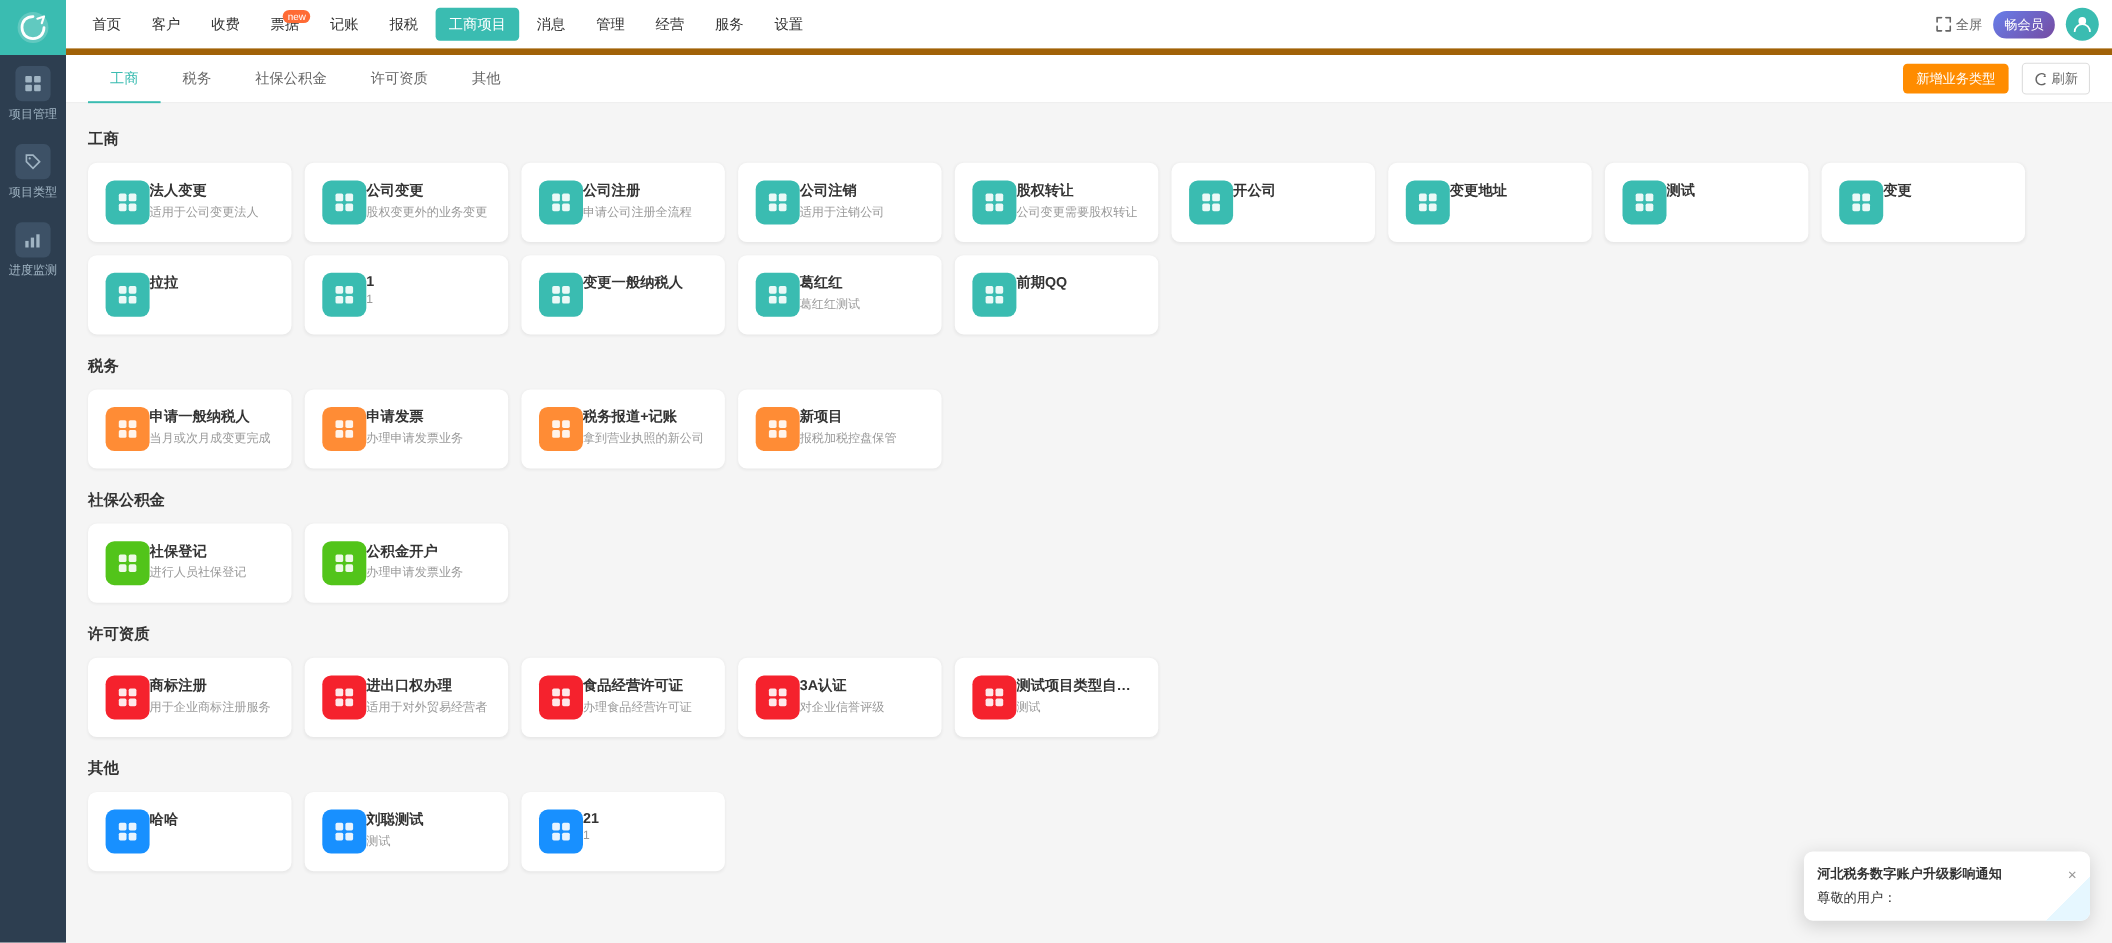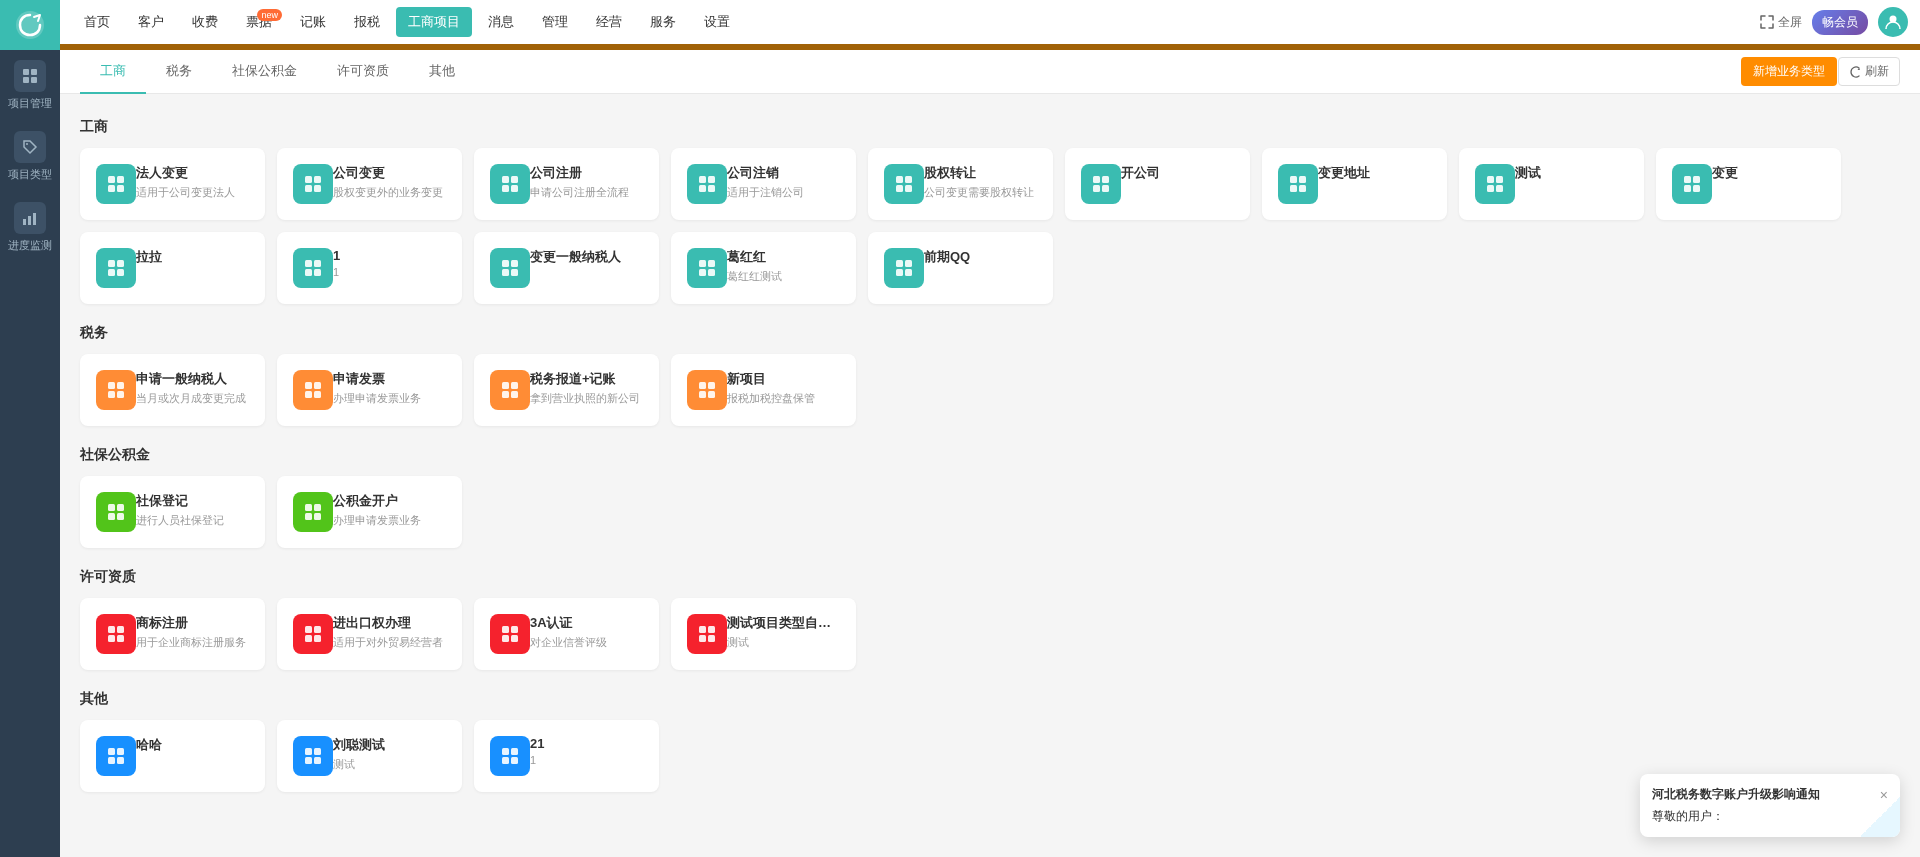--- a/index.html
+++ b/index.html
@@ -126,21 +126,22 @@
       font-size: 13px;
       white-space: nowrap;
     }
     .tab-item.active {
       color: #3abcb1;
       border-bottom: 2px solid #3abcb1;
     }
     .tab-actions {
       margin-left: auto;
       display: flex;
-      gap: 1px;
+      gap: 12px;
+      align-items: center;
     }
     .btn-new-type {
       background: #ff8c00;
       color: #fff;
       padding: 5px 12px;
       border: none;
       border-radius: 4px;
       font-size: 12px;
       cursor: pointer;
     }
@@ -683,20 +684,34 @@
           <div class="card">
       <div class="card-icon icon-red" style="background:#f5222d; color:white; font-size:16px;">
         <svg width="22" height="22" viewBox="0 0 22 22" fill="none">
           <rect x="3" y="3" width="7" height="7" rx="1.5" fill="white" opacity="0.9"></rect>
           <rect x="12" y="3" width="7" height="7" rx="1.5" fill="white" opacity="0.9"></rect>
           <rect x="3" y="12" width="7" height="7" rx="1.5" fill="white" opacity="0.9"></rect>
           <rect x="12" y="12" width="7" height="7" rx="1.5" fill="white" opacity="0.9"></rect>
         </svg>
       </div>
       <div class="card-info">
+        <div class="card-name">食品经营许可证</div>
+        <div class="card-desc">办理食品经营许可证</div>
+      </div>
+    </div>
+          <div class="card">
+      <div class="card-icon icon-red" style="background:#f5222d; color:white; font-size:16px;">
+        <svg width="22" height="22" viewBox="0 0 22 22" fill="none">
+          <rect x="3" y="3" width="7" height="7" rx="1.5" fill="white" opacity="0.9"></rect>
+          <rect x="12" y="3" width="7" height="7" rx="1.5" fill="white" opacity="0.9"></rect>
+          <rect x="3" y="12" width="7" height="7" rx="1.5" fill="white" opacity="0.9"></rect>
+          <rect x="12" y="12" width="7" height="7" rx="1.5" fill="white" opacity="0.9"></rect>
+        </svg>
+      </div>
+      <div class="card-info">
         <div class="card-name">3A认证</div>
         <div class="card-desc">对企业信誉评级</div>
       </div>
     </div>
           <div class="card">
       <div class="card-icon icon-red" style="background:#f5222d; color:white; font-size:16px;">
         <svg width="22" height="22" viewBox="0 0 22 22" fill="none">
           <rect x="3" y="3" width="7" height="7" rx="1.5" fill="white" opacity="0.9"></rect>
           <rect x="12" y="3" width="7" height="7" rx="1.5" fill="white" opacity="0.9"></rect>
           <rect x="3" y="12" width="7" height="7" rx="1.5" fill="white" opacity="0.9"></rect>

